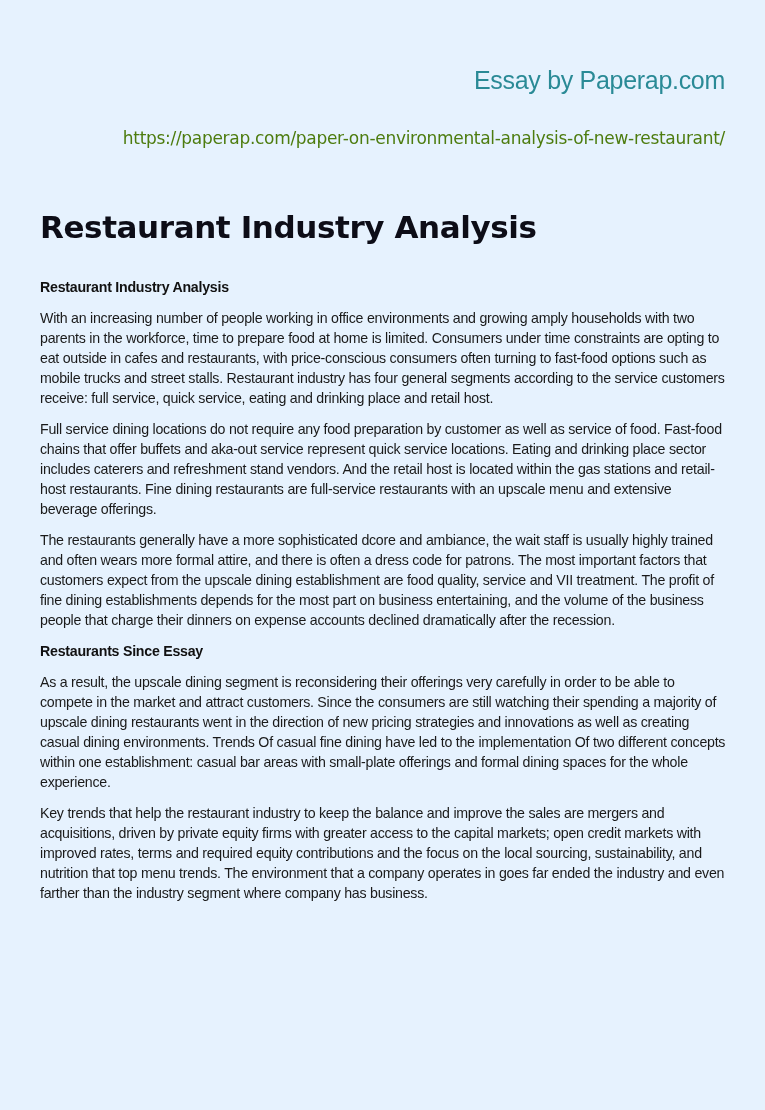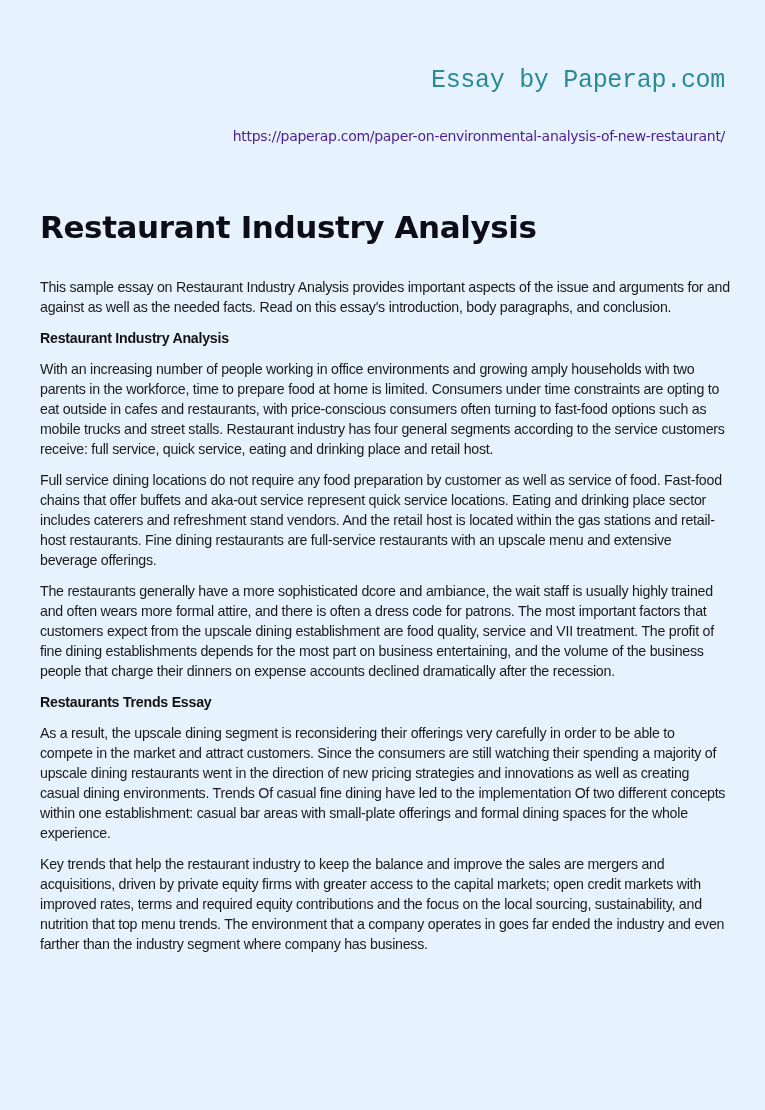--- a/index.html
+++ b/index.html
@@ -5,26 +5,26 @@
   html, body { margin: 0; padding: 0; }
   body {
     width: 765px; height: 1110px; overflow: hidden;
     background: #e6f2fe;
     font-family: "Liberation Sans", "DejaVu Sans", sans-serif;
     color: #1a1a1a;
   }
   .page { position: relative; width: 765px; height: 1110px; }
   .brand {
     position: absolute; right: 40px; top: 66px;
-    font-size: 25px; color: #2a8a96; font-family: Liberation Mono, monospace;
+    font-size: 25px; color: #2a8a96; font-family: Liberation Sans, sans-serif;
     letter-spacing: -0.3px;
   }
   .url {
     position: absolute; right: 40px; top: 128px;
-    font-size: 14px; color: #4c1d95; font-family: "DejaVu Sans", sans-serif;
+    font-size: 17px; color: #4d7c0f; font-family: "DejaVu Sans", sans-serif;
     letter-spacing: -0.3px;
   }
   .title {
     position: absolute; left: 40px; top: 209px;
     margin: 0; font-size: 31px; font-weight: bold; color: #0d0d17;
     font-family: "DejaVu Sans", sans-serif; letter-spacing: -0.4px;
   }
   .content { position: absolute; left: 40px; top: 277px; width: 690px; }
   .content p {
     margin: 0 0 11px 0; font-size: 14.2px; line-height: 20px; color: #1a1a1a;
@@ -36,22 +36,21 @@
   }
 </style>
 </head>
 <body>
 
 <div class="page">
   <div class="brand">Essay by Paperap.com</div>
   <div class="url">https://paperap.com/paper-on-environmental-analysis-of-new-restaurant/</div>
   <h1 class="title">Restaurant Industry Analysis</h1>
   <div class="content">
-    <p>This sample essay on Restaurant Industry Analysis provides important aspects of the issue and arguments for and against as well as the needed facts. Read on this essay's introduction, body paragraphs, and conclusion.</p>
     <h3>Restaurant Industry Analysis</h3>
     <p>With an increasing number of people working in office environments and growing amply households with two parents in the workforce, time to prepare food at home is limited. Consumers under time constraints are opting to eat outside in cafes and restaurants, with price-conscious consumers often turning to fast-food options such as mobile trucks and street stalls. Restaurant industry has four general segments according to the service customers receive: full service, quick service, eating and drinking place and retail host.</p>
     <p>Full service dining locations do not require any food preparation by customer as well as service of food. Fast-food chains that offer buffets and aka-out service represent quick service locations. Eating and drinking place sector includes caterers and refreshment stand vendors. And the retail host is located within the gas stations and retail-host restaurants. Fine dining restaurants are full-service restaurants with an upscale menu and extensive beverage offerings.</p>
     <p>The restaurants generally have a more sophisticated dcore and ambiance, the wait staff is usually highly trained and often wears more formal attire, and there is often a dress code for patrons. The most important factors that customers expect from the upscale dining establishment are food quality, service and VII treatment. The profit of fine dining establishments depends for the most part on business entertaining, and the volume of the business people that charge their dinners on expense accounts declined dramatically after the recession.</p>
-    <h3>Restaurants Trends Essay</h3>
+    <h3>Restaurants Since Essay</h3>
     <p>As a result, the upscale dining segment is reconsidering their offerings very carefully in order to be able to compete in the market and attract customers. Since the consumers are still watching their spending a majority of upscale dining restaurants went in the direction of new pricing strategies and innovations as well as creating casual dining environments. Trends Of casual fine dining have led to the implementation Of two different concepts within one establishment: casual bar areas with small-plate offerings and formal dining spaces for the whole experience.</p>
     <p>Key trends that help the restaurant industry to keep the balance and improve the sales are mergers and acquisitions, driven by private equity firms with greater access to the capital markets; open credit markets with improved rates, terms and required equity contributions and the focus on the local sourcing, sustainability, and nutrition that top menu trends. The environment that a company operates in goes far ended the industry and even farther than the industry segment where company has business.</p>
   </div>
 </div>
 
 </body></html>

